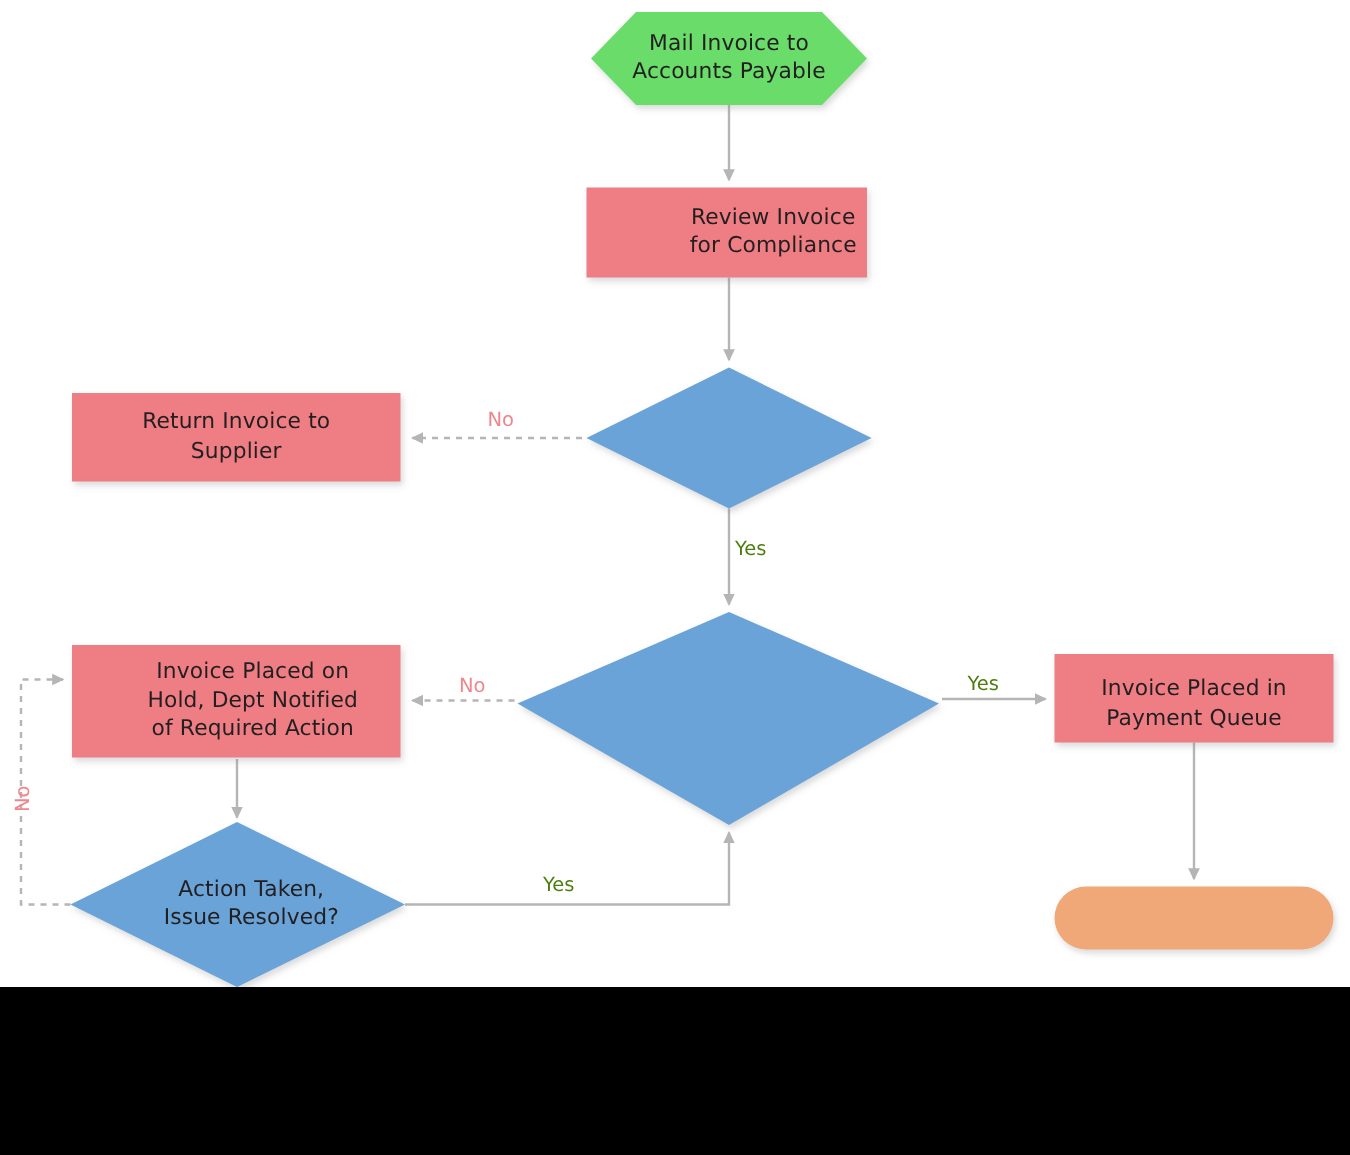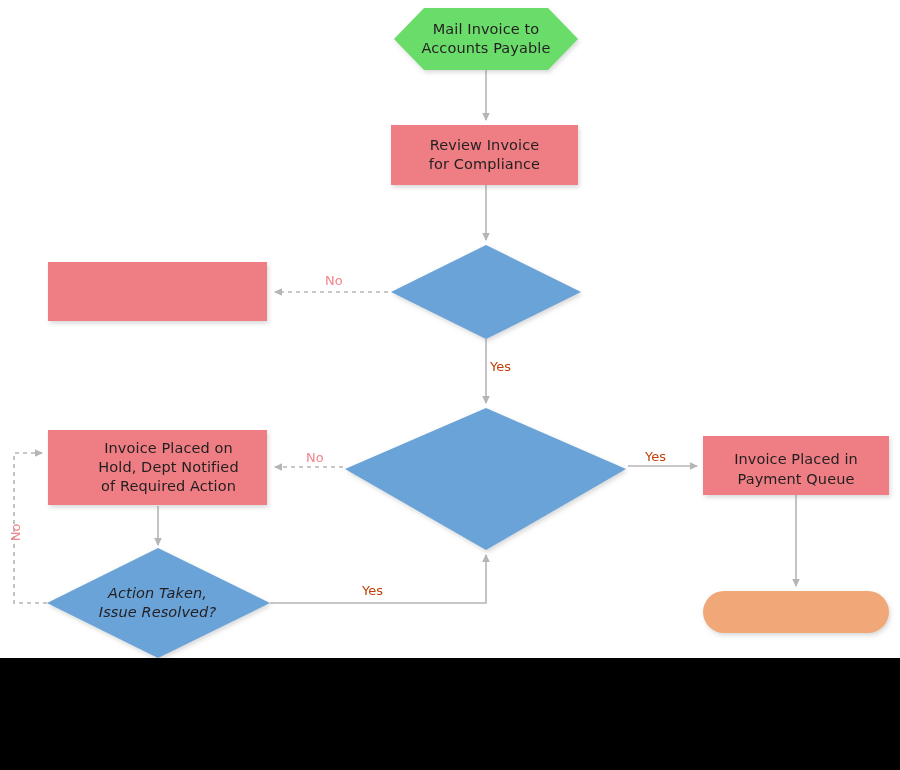--- a/index.html
+++ b/index.html
@@ -40,21 +40,21 @@
     white-space: pre-line;
     pointer-events: none;
   }
   .edge-label {
     position: absolute;
     font-size: 13px;
     line-height: 1;
     pointer-events: none;
     white-space: nowrap;
   }
-  .edge-label.yes { color: #c2410c; }
+  .edge-label.yes { color: #4d7c0f; }
   .edge-label.no  { color: #f0868c; }
   .edge-label.vertical {
     transform-origin: 50% 50%;
     transform: rotate(-90deg);
   }
   #bottom-bar {
     position: absolute;
     left: 0;
     width: 900px;
     background: #000000;
@@ -113,34 +113,36 @@
     <rect filter="url(#soft-shadow)" x="703" y="436" width="186" height="59" fill="#ee7e84"></rect>
 
     <polygon filter="url(#soft-shadow)" points="158,548 270,603 158,658 47,603" fill="#6ba3d8"></polygon>
 
     <rect filter="url(#soft-shadow)" x="703" y="591" width="186" height="42" rx="21" ry="21" fill="#f0a878"></rect>
   </svg>
 
   <div class="node-label" style="left:394px; top:8px; width:184px; height:62px;">Mail Invoice to
 Accounts Payable</div>
 
-  <div class="node-label" style="left:391px; top:125px; width:187px; height:60px;">Review Invoice
+  <div class="node-label" style="left:391px; top:125px; width:187px; height:60px;padding-left:31px;">Review Invoice
 for Compliance</div>
 
 
+  <div class="node-label" style="left:48px; top:262px; width:219px; height:59px;">Return Invoice to
+Supplier</div>
 
 
   <div class="node-label" style="left:48px; top:430px; width:219px; height:75px;margin-left:11px;">Invoice Placed on
 Hold, Dept Notified
 of Required Action</div>
 
   <div class="node-label" style="left:703px; top:440px; width:186px; height:59px;">Invoice Placed in
 Payment Queue</div>
 
-  <div class="node-label" style="left:46px; top:548px; width:223px; height:110px;font-style:italic;">Action Taken,
+  <div class="node-label" style="left:56px; top:548px; width:223px; height:110px;">Action Taken,
 Issue Resolved?</div>
 
 
   <div class="edge-label no" style="left:325px; top:274px;">No</div>
 
   <div class="edge-label yes" style="left:490px; top:360px;">Yes</div>
 
   <div class="edge-label no" style="left:306px; top:451px;">No</div>
 
   <div class="edge-label yes" style="left:645px; top:450px;">Yes</div>

